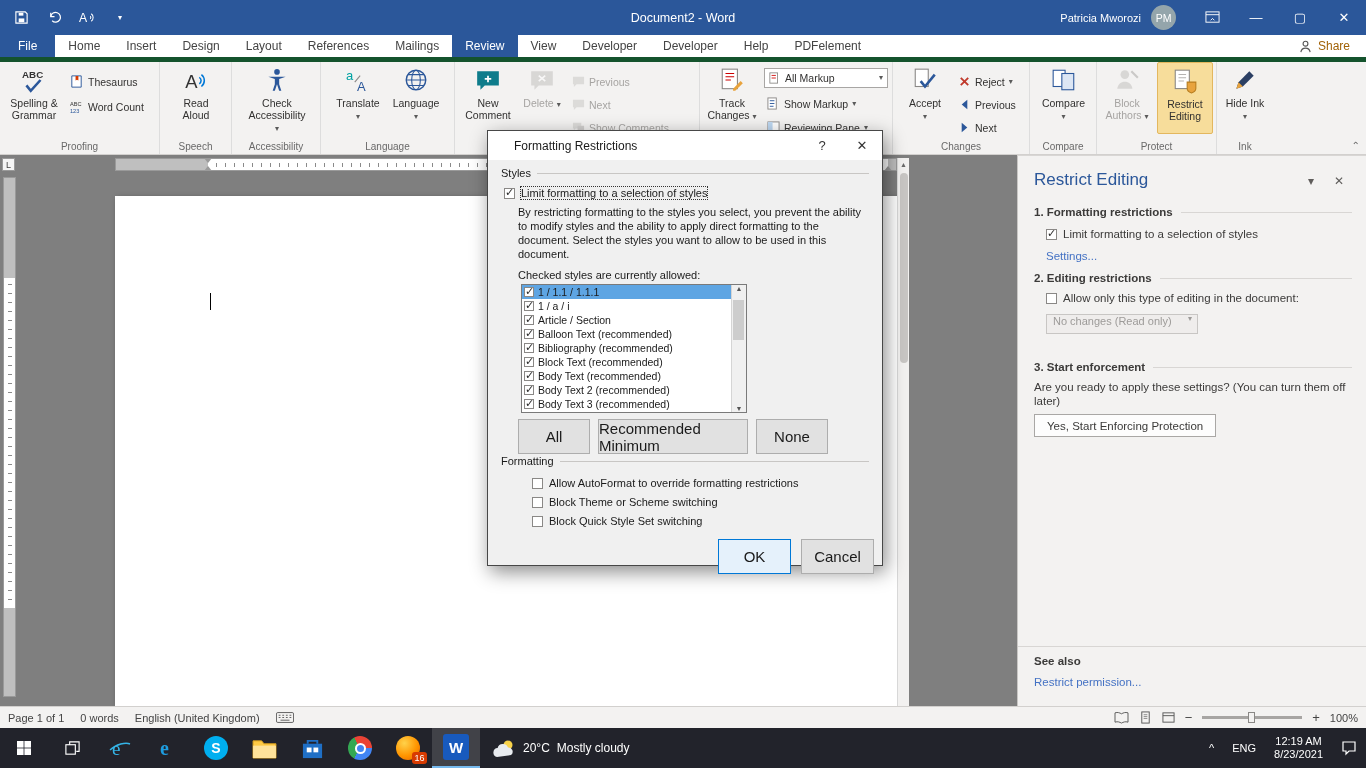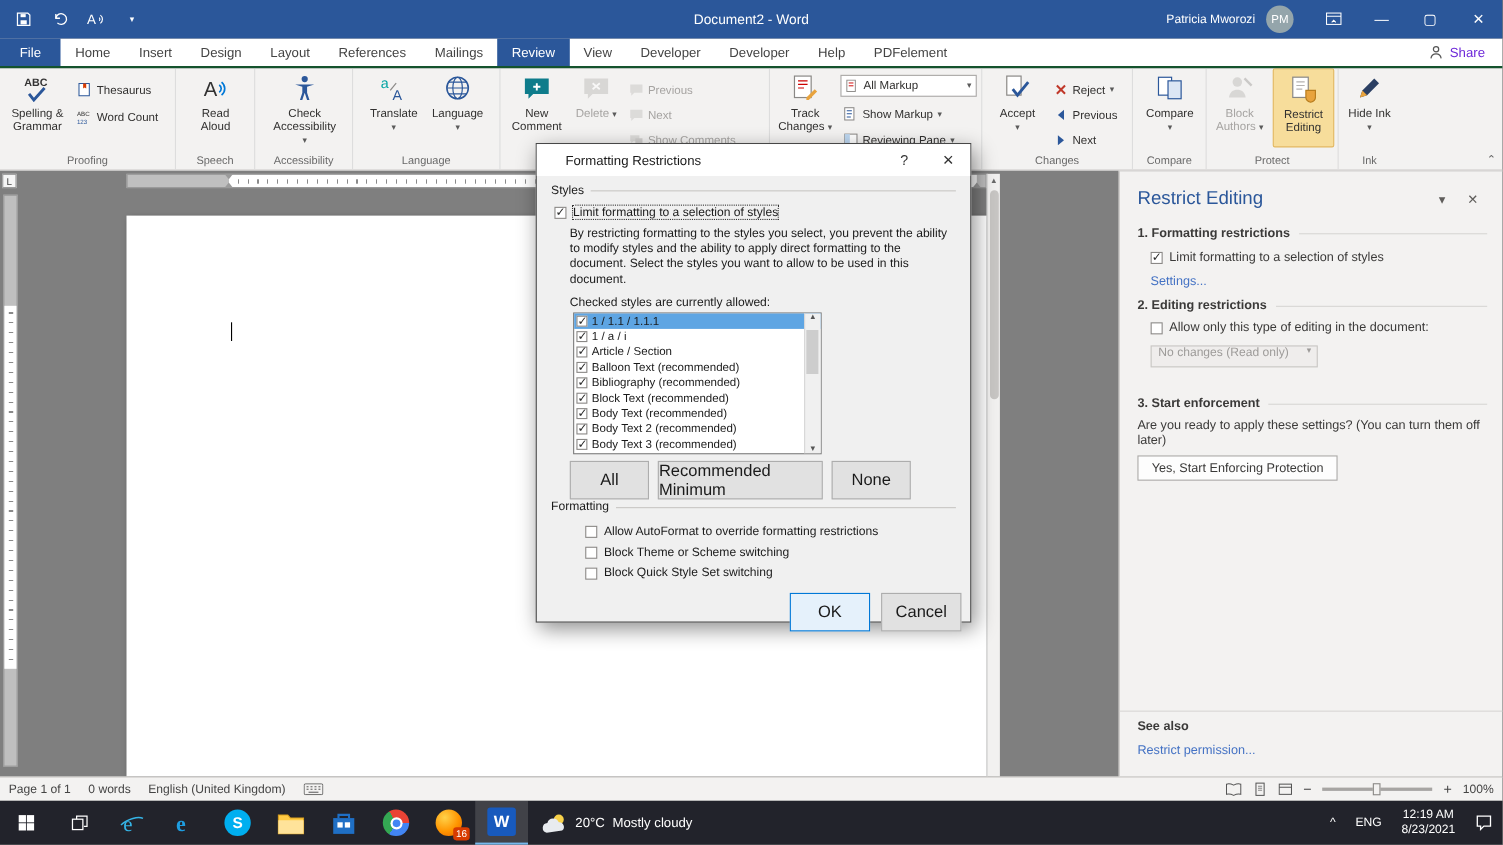--- a/index.html
+++ b/index.html
@@ -11,26 +11,26 @@
 
 #titlebar{position:absolute;top:0;left:0;right:0;height:35px;background:#2b579a;color:#fff;display:flex;align-items:center;z-index:20}
 .qat{display:flex;align-items:center;gap:15px;padding-left:12px}
 .qbtn{width:18px;height:18px;display:flex;align-items:center;justify-content:center;color:#fff}
 #tb-title{position:absolute;left:0;right:0;text-align:center;font-size:12.5px;pointer-events:none}
 .tb-right{margin-left:auto;display:flex;align-items:center;height:35px}
 .tb-user{font-size:11px;margin-right:10px}
 .avatar{width:25px;height:25px;border-radius:50%;background:#94a5ab;color:#fff;display:flex;align-items:center;justify-content:center;font-size:10.5px;margin-right:14px}
 .winbtn{width:44px;height:35px;display:flex;align-items:center;justify-content:center;font-size:13px}
 
-#tabrow{position:absolute;top:35px;left:0;right:0;height:27px;background:#fff;display:flex;align-items:stretch;z-index:19;border-bottom:2px solid #14532d}
+#tabrow{position:absolute;top:35px;left:0;right:0;height:27px;background:#fff;display:flex;align-items:stretch;z-index:19;border-bottom:5px solid #14532d}
 .tab{display:flex;align-items:center;padding:0 13px;font-size:12px;color:#444}
 .tab.file{background:#2b579a;color:#fff;padding:0 18px}
 .tab.active{background:#2b579a;color:#fff}
 .tellme{display:flex;align-items:center;gap:6px;color:#5f5d5b;padding:0 10px;font-size:12px}
-.share{margin-left:auto;display:flex;align-items:center;gap:6px;padding:0 16px;color:#6d28d9}
+.share{margin-left:auto;display:flex;align-items:center;gap:6px;padding:0 16px;color:#a16207}
 
 #ribbon{position:absolute;top:62px;left:0;right:0;height:93px;background:#f3f2f1;border-bottom:1px solid #d2d0ce;z-index:10}
 .grp{position:absolute;top:0;height:92px;border-right:1px solid #ddd}
 .glabel{position:absolute;bottom:2px;left:0;right:0;text-align:center;font-size:10px;color:#696969}
 .rbig{position:absolute;display:flex;flex-direction:column;align-items:center;padding-top:5px;height:72px;border-radius:2px}
 .rbig .lbl{font-size:10.5px;text-align:center;line-height:12px;margin-top:4px;color:#323130}
 .rsmall{position:absolute;display:flex;align-items:center;gap:4px;font-size:10.5px;height:21px;padding:0 3px;color:#323130;white-space:nowrap}
 .dis,.dis .lbl{color:#a6a4a2!important}
 .dis svg{opacity:.45}
 .toggled{background:#f7dd9b;border:1px solid #e3b75e}

